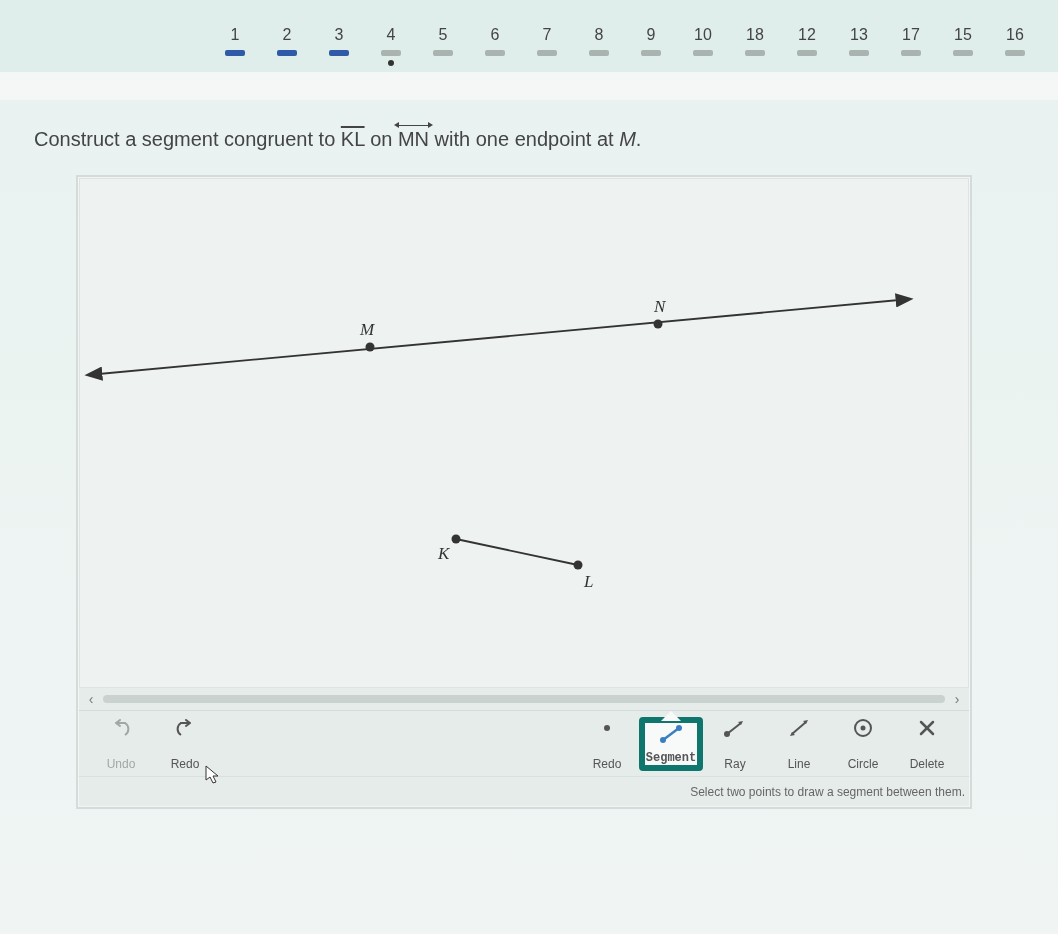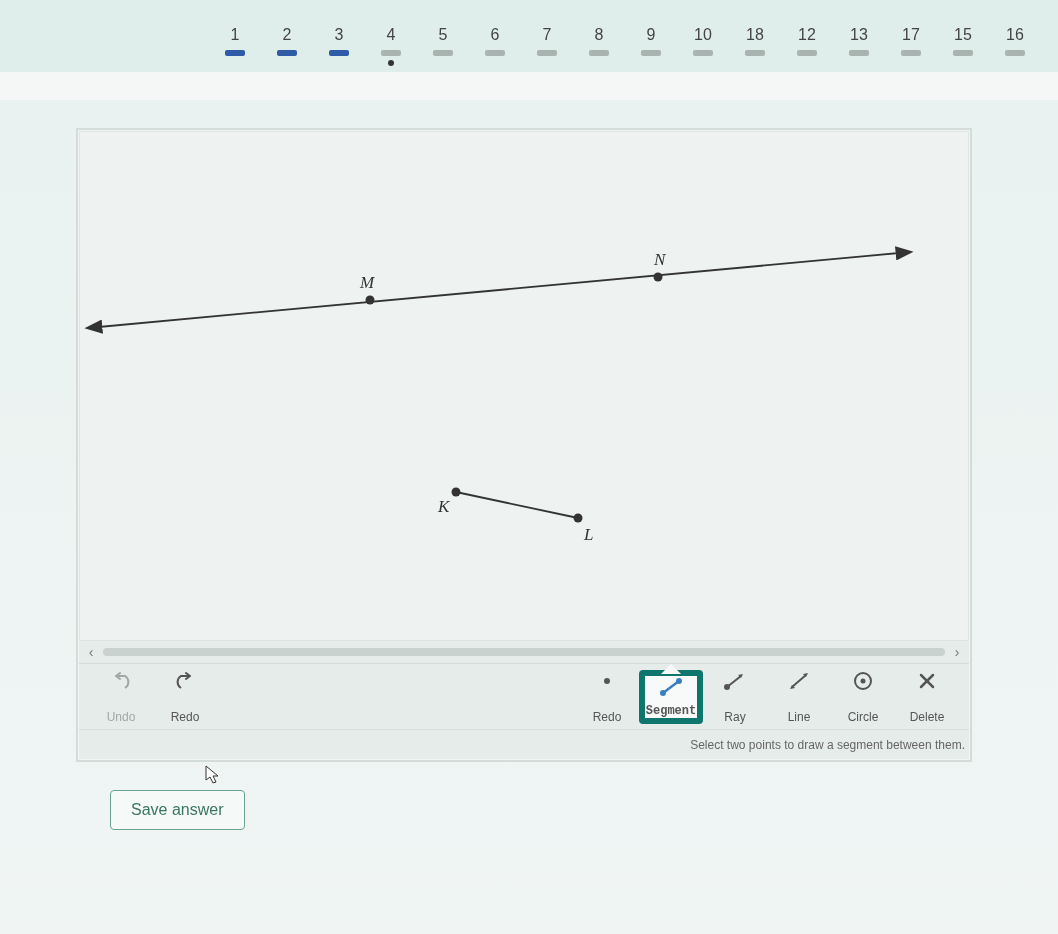--- a/index.html
+++ b/index.html
@@ -156,20 +156,23 @@
       <span>15</span>
       <div class="dash unanswered"></div>
     </div>
     <div class="qnav-item">
       <span>16</span>
       <div class="dash unanswered"></div>
     </div>
   </div>
 
 <div class="content">
+  <div class="problem-text">
+    <span>Construct a segment congruent to </span><span class="overline">KL</span><span> on </span><span class="both-arrow"><span class="la"></span><span>MN</span></span><span> with one endpoint at </span><i>M</i><span>.</span>
+  </div>
 
   <div class="canvas-wrap">
     <div class="canvas-area">
       <svg id="geo-svg" width="892" height="510">
           <defs>
             <marker id="ah1" markerWidth="10" markerHeight="8" refX="8" refY="4" orient="auto">
               <path d="M0 0 L10 4 L0 8 Z" fill="#333"></path>
             </marker>
             <marker id="ah2" markerWidth="10" markerHeight="8" refX="2" refY="4" orient="auto">
               <path d="M10 0 L0 4 L10 8 Z" fill="#333"></path>
@@ -267,20 +270,17 @@
             </svg>
         </span>
         <span>Delete</span>
       </div>
     </div>
     <div class="hint-row">
       <span>Select two points to draw a segment between them.</span>
     </div>
   </div>
 
-  <button class="save-btn">
-    <span>Save answer</span>
-  </button>
 </div>
 
 <svg class="cursor-arrow" style="left:205px;top:765px;" viewBox="0 0 16 20">
     <path d="M1 1 L1 15 L5 12 L8 18 L11 17 L8 11 L13 11 Z" fill="#fff" stroke="#333"></path>
   </svg>
 
 </body></html>

